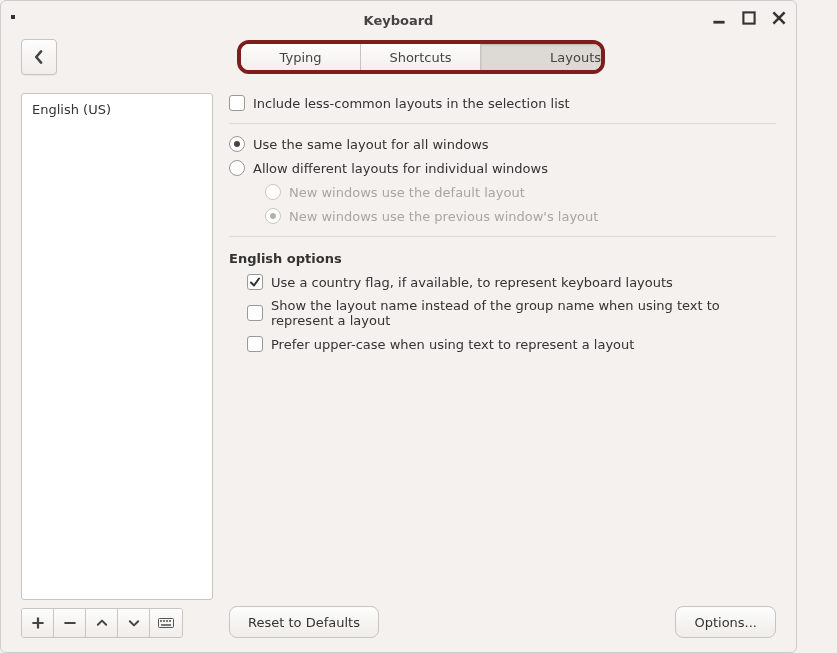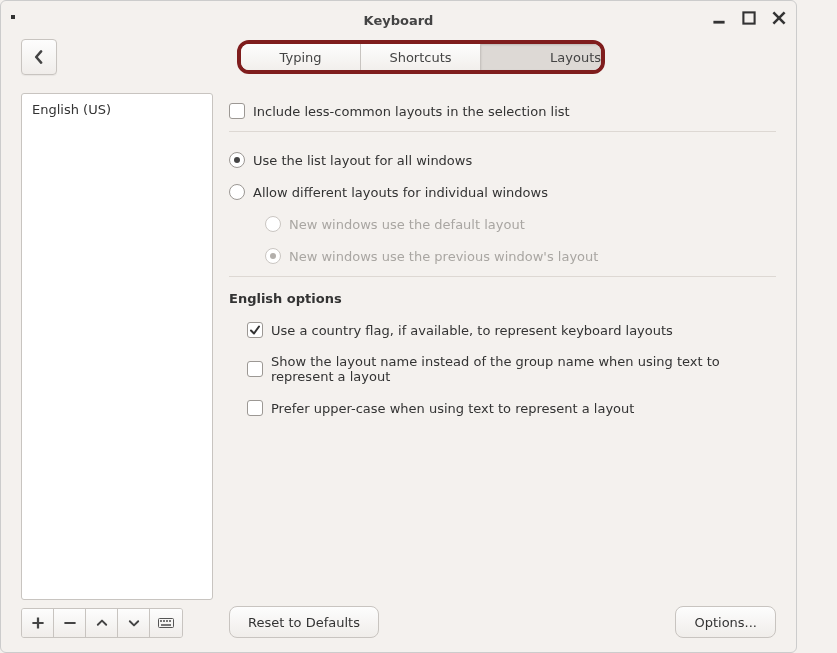--- a/index.html
+++ b/index.html
@@ -145,21 +145,20 @@
     flex: 1;
     display: flex;
     flex-direction: column;
     gap: 4px;
   }
   .opt-row {
     display: flex;
     align-items: center;
     gap: 8px;
     padding: 2px 0;
-    margin-top: 8px;
   }
   .opt-row.indent1 { padding-left: 18px; }
   .opt-row.indent2 { padding-left: 36px; }
   .opt-row.disabled { color: #a9a6a2; }
   .checkbox, .radio {
     width: 16px;
     height: 16px;
     border: 1px solid #9c9894;
     background: #fff;
     display: inline-flex;
@@ -300,21 +299,21 @@
         <span class="checkbox"></span>
         <span class="label">Include less-common layouts in the selection list</span>
       </div>
 
       <div class="hr"></div>
 
       <div class="opt-row">
         <span class="radio">
             <span class="dot"></span>
           </span>
-        <span class="label">Use the list layout for all windows</span>
+        <span class="label">Use the same layout for all windows</span>
       </div>
 
       <div class="opt-row">
         <span class="radio"></span>
         <span class="label">Allow different layouts for individual windows</span>
       </div>
 
       <div class="opt-row indent2 disabled">
         <span class="radio"></span>
         <span class="label">New windows use the default layout</span>

